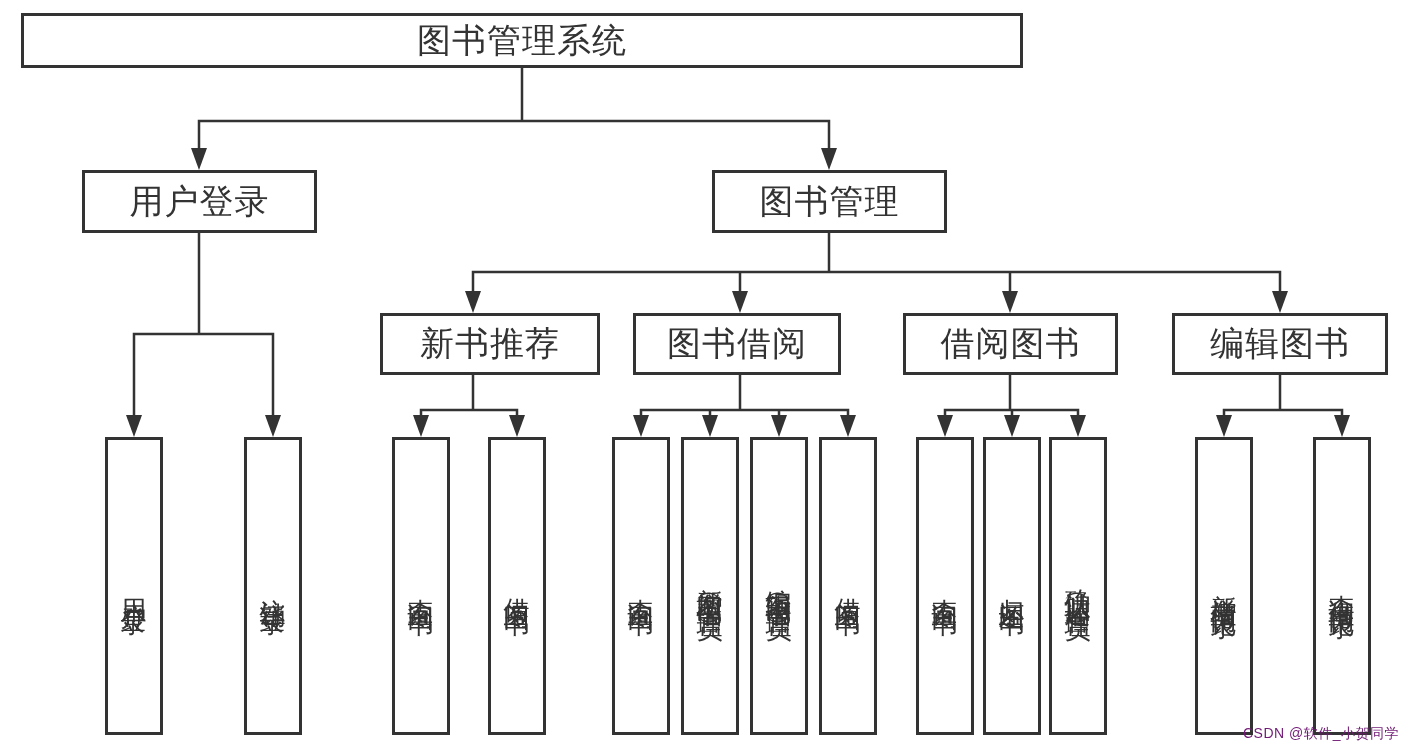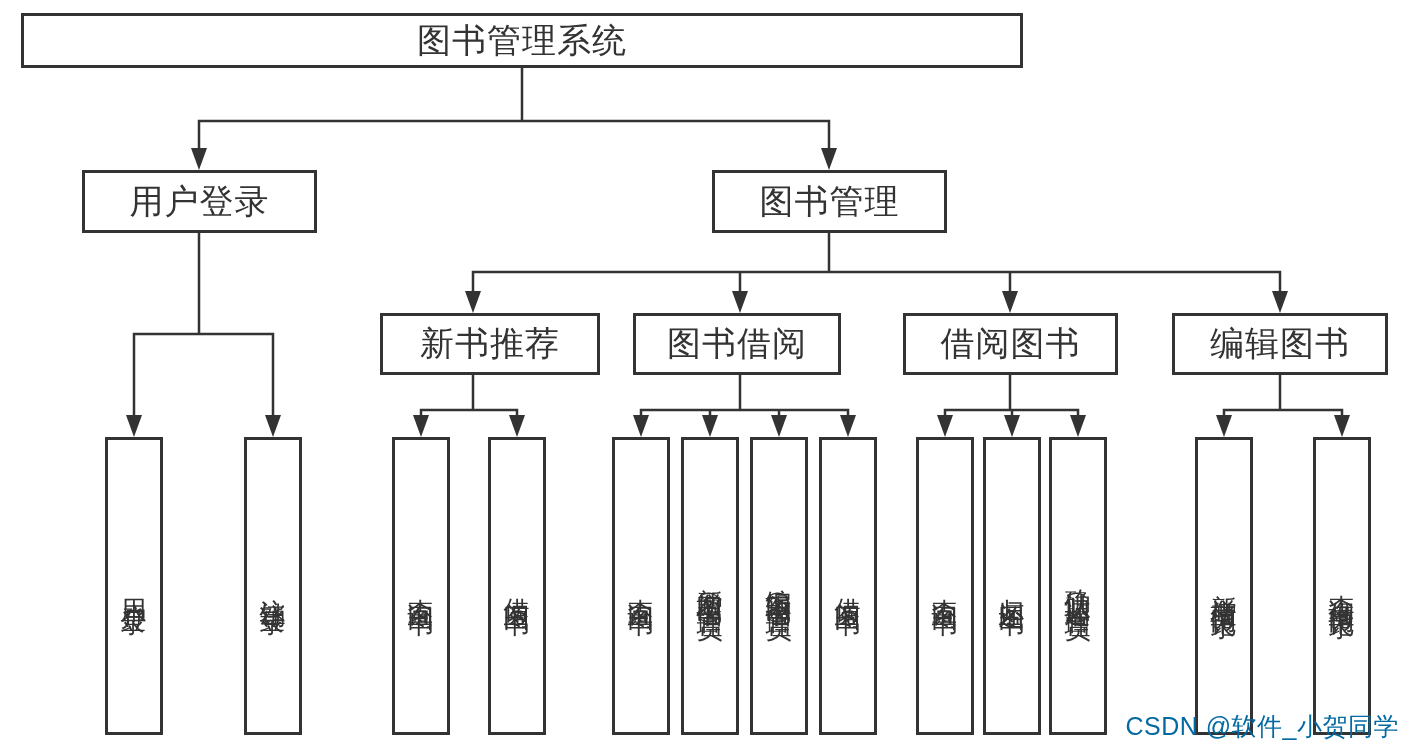--- a/index.html
+++ b/index.html
@@ -13,21 +13,21 @@
     border:3px solid #333333; color:#333333; z-index:2;
     display:flex; align-items:center; justify-content:center;
   }
   .node .lbl { font-size:34px; letter-spacing:1px; white-space:nowrap; }
   .node .vtext {
     writing-mode:vertical-rl; text-orientation:mixed;
     font-size:26px; letter-spacing:4px; line-height:1; white-space:nowrap;
   }
   .watermark {
     position:absolute; right:6px; bottom:4px; z-index:5;
-    font-size:25px; color:#0369a1; letter-spacing:0.5px; white-space:nowrap;
+    font-size:14px; color:#701a75; letter-spacing:0.5px; white-space:nowrap;
   }
 </style>
 </head>
 <body>
 
 <div class="canvas">
 
   <svg class="connectors" width="1405" height="747" viewBox="0 0 1405 747">
     <path fill="none" stroke="#333333" stroke-width="2.5" stroke-linecap="square" d="
       M522 68 V121 M199 121 H829 M199 121 V152 M829 121 V152

